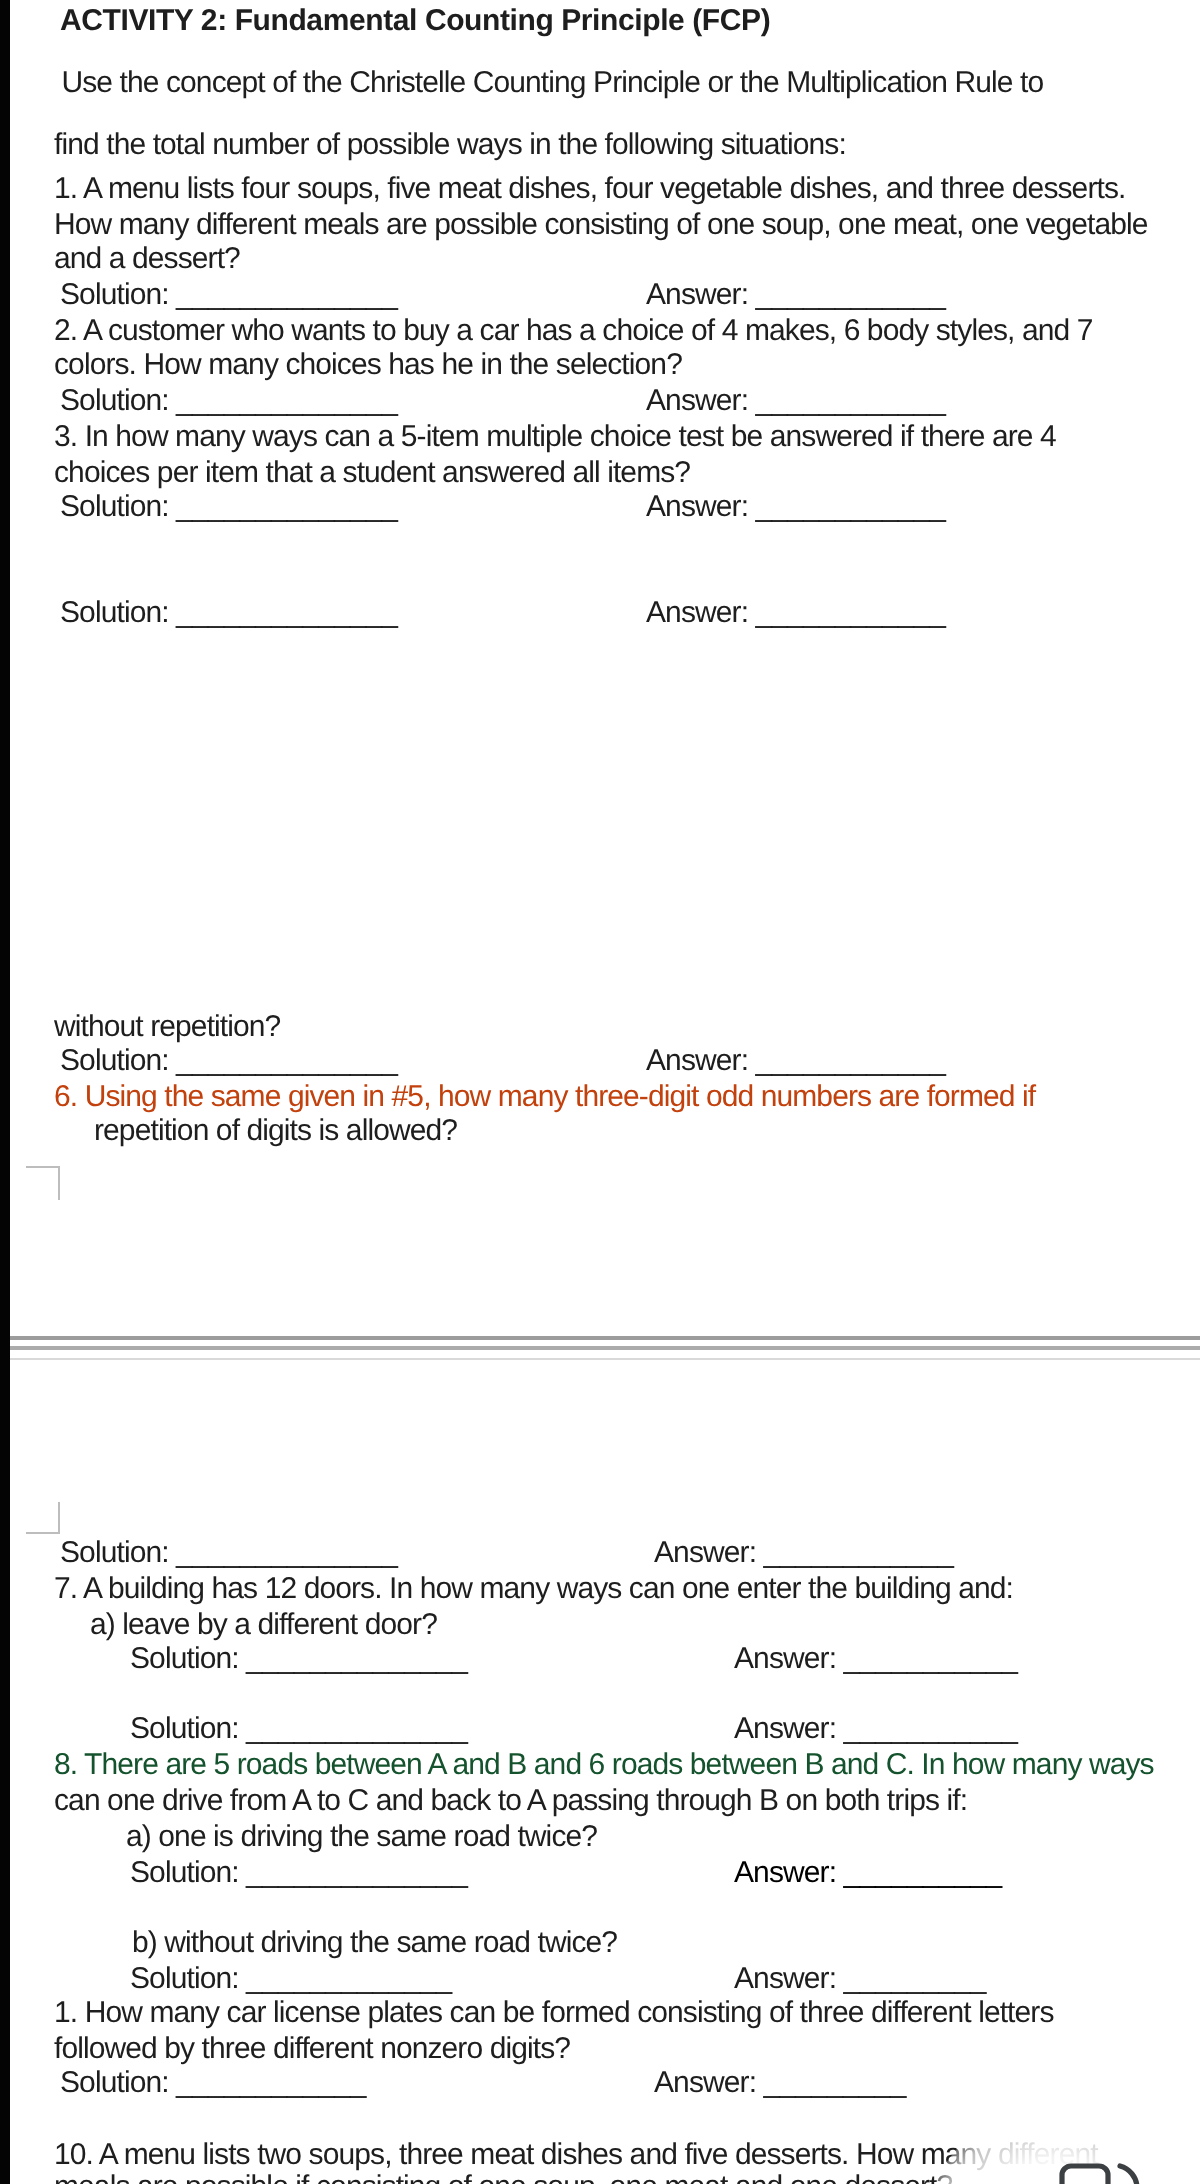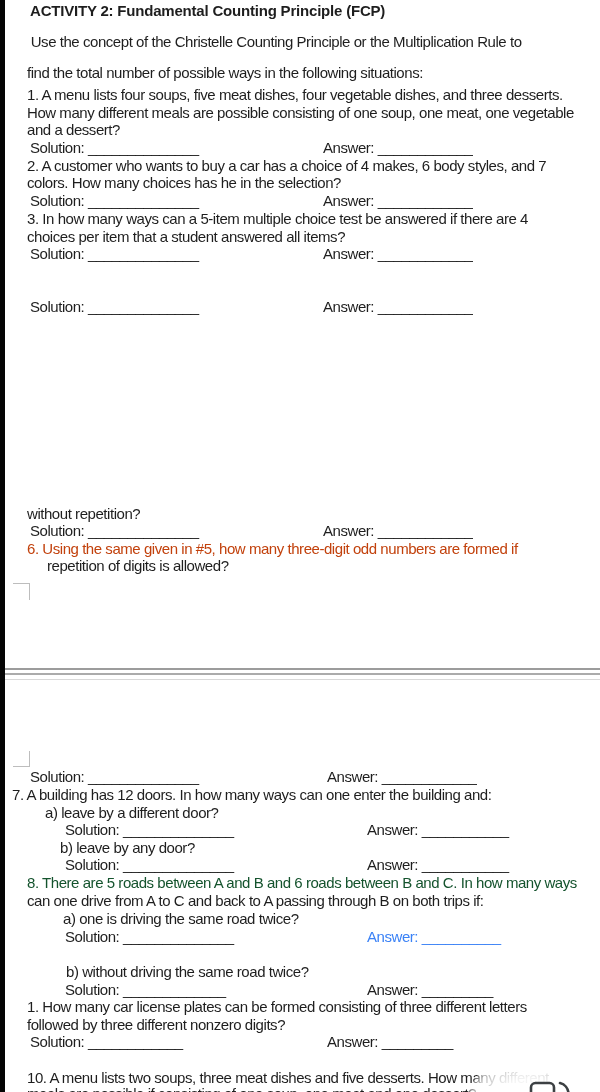--- a/index.html
+++ b/index.html
@@ -102,48 +102,45 @@
         <span class="seg" style="left: 27px; color: #c2410c;">6. Using the same given in #5, how many three-digit odd numbers are formed if</span>
       </div>
       <div class="row" style="top: 557px;">
         <span class="seg" style="left: 27px; color: rgb(30, 30, 30); margin-left: 20px;">repetition of digits is allowed?</span>
       </div>
       <div class="row" style="top: 768px;">
         <span class="seg" style="left: 30px; color: rgb(30, 30, 30);">Solution: ______________</span>
         <span class="seg" style="left: 327px; color: rgb(30, 30, 30);">Answer: ____________</span>
       </div>
       <div class="row" style="top: 786px;">
-        <span class="seg" style="left: 12px; color: rgb(30, 30, 30);">7. A building has 12 doors. In how many ways can one enter the building and:</span>
+        <span class="seg" style="left: 27px; color: rgb(30, 30, 30);">7. A building has 12 doors. In how many ways can one enter the building and:</span>
       </div>
       <div class="row" style="top: 804px;">
         <span class="seg" style="left: 45px; color: rgb(30, 30, 30);">a) leave by a different door?</span>
       </div>
       <div class="row" style="top: 821px;">
         <span class="seg" style="left: 65px; color: rgb(30, 30, 30);">Solution: ______________</span>
         <span class="seg" style="left: 367px; color: rgb(30, 30, 30);">Answer: ___________</span>
-      </div>
-      <div class="row" style="top: 839px;">
-        <span class="seg" style="left: 60px; color: rgb(30, 30, 30);">b) leave by any door?</span>
       </div>
       <div class="row" style="top: 856px;">
         <span class="seg" style="left: 65px; color: rgb(30, 30, 30);">Solution: ______________</span>
         <span class="seg" style="left: 367px; color: rgb(30, 30, 30);">Answer: ___________</span>
       </div>
       <div class="row" style="top: 874px;">
         <span class="seg" style="left: 27px; color: #14532d;">8. There are 5 roads between A and B and 6 roads between B and C. In how many ways</span>
       </div>
       <div class="row" style="top: 892px;">
         <span class="seg" style="left: 27px; color: rgb(30, 30, 30);">can one drive from A to C and back to A passing through B on both trips if:</span>
       </div>
       <div class="row" style="top: 910px;">
         <span class="seg" style="left: 63px; color: rgb(30, 30, 30);">a) one is driving the same road twice?</span>
       </div>
       <div class="row" style="top: 928px;">
         <span class="seg" style="left: 65px; color: rgb(30, 30, 30);">Solution: ______________</span>
-        <span class="seg" style="left: 367px; color: #3b82f6;">Answer: __________</span>
+        <span class="seg" style="left: 367px; color: #000000;">Answer: __________</span>
       </div>
       <div class="row" style="top: 963px;">
         <span class="seg" style="left: 66px; color: rgb(30, 30, 30);">b) without driving the same road twice?</span>
       </div>
       <div class="row" style="top: 981px;">
         <span class="seg" style="left: 65px; color: rgb(30, 30, 30);">Solution: _____________</span>
         <span class="seg" style="left: 367px; color: rgb(30, 30, 30);">Answer: _________</span>
       </div>
       <div class="row" style="top: 998px;">
         <span class="seg" style="left: 27px; color: rgb(30, 30, 30);">1. How many car license plates can be formed consisting of three different letters</span>

